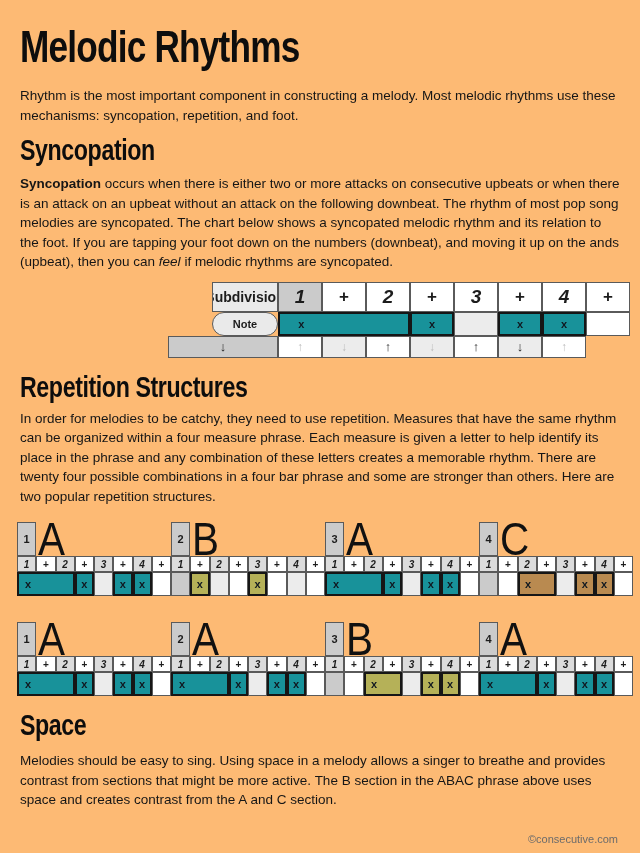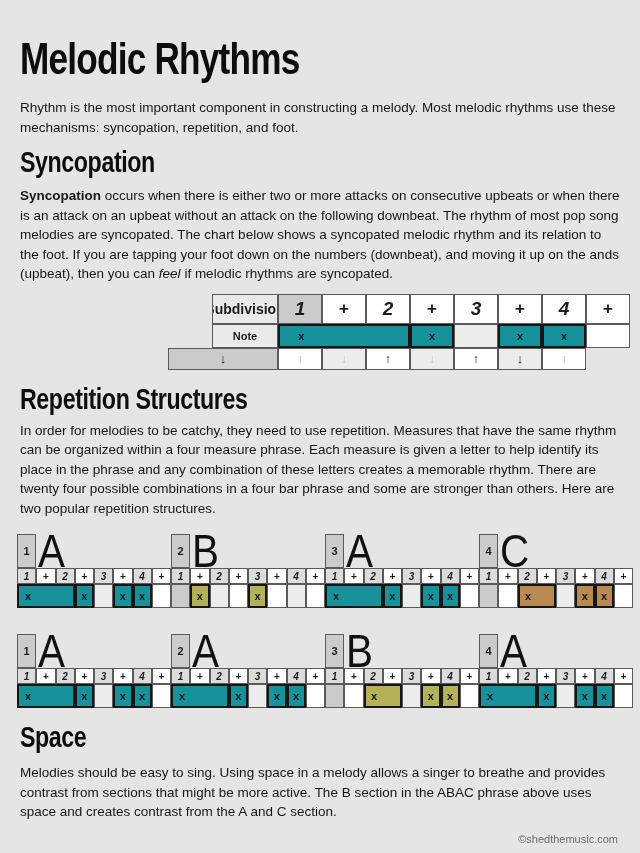--- a/index.html
+++ b/index.html
@@ -1,33 +1,33 @@
 <!DOCTYPE html>
 <html><head>
 <meta charset="utf-8">
 <style>
   html,body{margin:0;padding:0;background:#fff;}
-  .page{width:640px;height:853px;position:relative;background:#e5e5e5;box-sizing:border-box;
-        padding:12px 20px;font-family:"Liberation Sans",sans-serif;color:#1c1c1c;overflow:hidden;}
+  .page{width:640px;height:853px;position:relative;background:#fdba74;box-sizing:border-box;
+        padding:0 20px;font-family:"Liberation Sans",sans-serif;color:#1c1c1c;overflow:hidden;}
   h1.title{margin:24px 0 0 0;font-size:44px;line-height:46px;font-weight:700;
         transform:scaleX(0.80);transform-origin:0 50%;white-space:nowrap;letter-spacing:-1px;color:#0d0d0d;}
   h2.sect{margin:10px 0 0 0;font-size:29px;line-height:31px;font-weight:700;
         transform:scaleX(0.80);transform-origin:0 50%;white-space:nowrap;letter-spacing:-0.5px;color:#0d0d0d;}
   p.body{margin:8px 0 0 0;font-size:13.5px;line-height:19.5px;color:#161616;max-width:600px;}
   p.body b{font-weight:700;}
   p.body i{font-style:italic;}
 
   
   .sync-chart{display:grid;grid-template-columns:110px repeat(8,44px);grid-template-rows:30px 24px 22px;
         margin:10px 0 0 148px;}
   .cell{box-sizing:border-box;border:1px solid #5a5a5a;display:flex;align-items:center;justify-content:center;
         background:#fff;overflow:hidden;}
   .lblcell{background:#eaeaea;font-weight:700;margin-left:44px;}
   .lbl-big{font-size:14px;}
-  .lbl-sm{font-size:11px;}
+  .lbl-sm{font-size:11px;border-radius:12px;}
   .hdr-num{font-size:19px;font-weight:700;font-style:italic;}
   .hdr-plus{font-size:17px;font-weight:700;}
   .bg-first{background:#cbcbcb;}
   .bg-down{background:#ececec;}
   .bg-up{background:#ffffff;}
   .attack{border:2px solid #161616;}
   .xwrap{height:100%;display:flex;align-items:center;justify-content:center;
         font-weight:700;font-size:11px;color:#101820;}
   .arrow-active{color:#1c1c1c;font-weight:700;font-size:13px;}
   .arrow-idle{color:#bdbdbd;font-weight:400;font-size:12px;}
@@ -343,15 +343,15 @@
         </div>
       </div>
     </div>
 
   <h2 class="sect" style="margin-top:14px">Space</h2>
 
   <p class="body" style="margin-top:10px">
     <span>Melodies should be easy to sing. Using space in a melody allows a singer to breathe and provides contrast from sections that might be more active.  The B section in the ABAC phrase above uses space and creates contrast from the A and C section.</span>
   </p>
 
-  <div class="footer">©shedthemusic.com</div>
+  <div class="footer">©consecutive.com</div>
 
 </div>
 
 </body></html>

